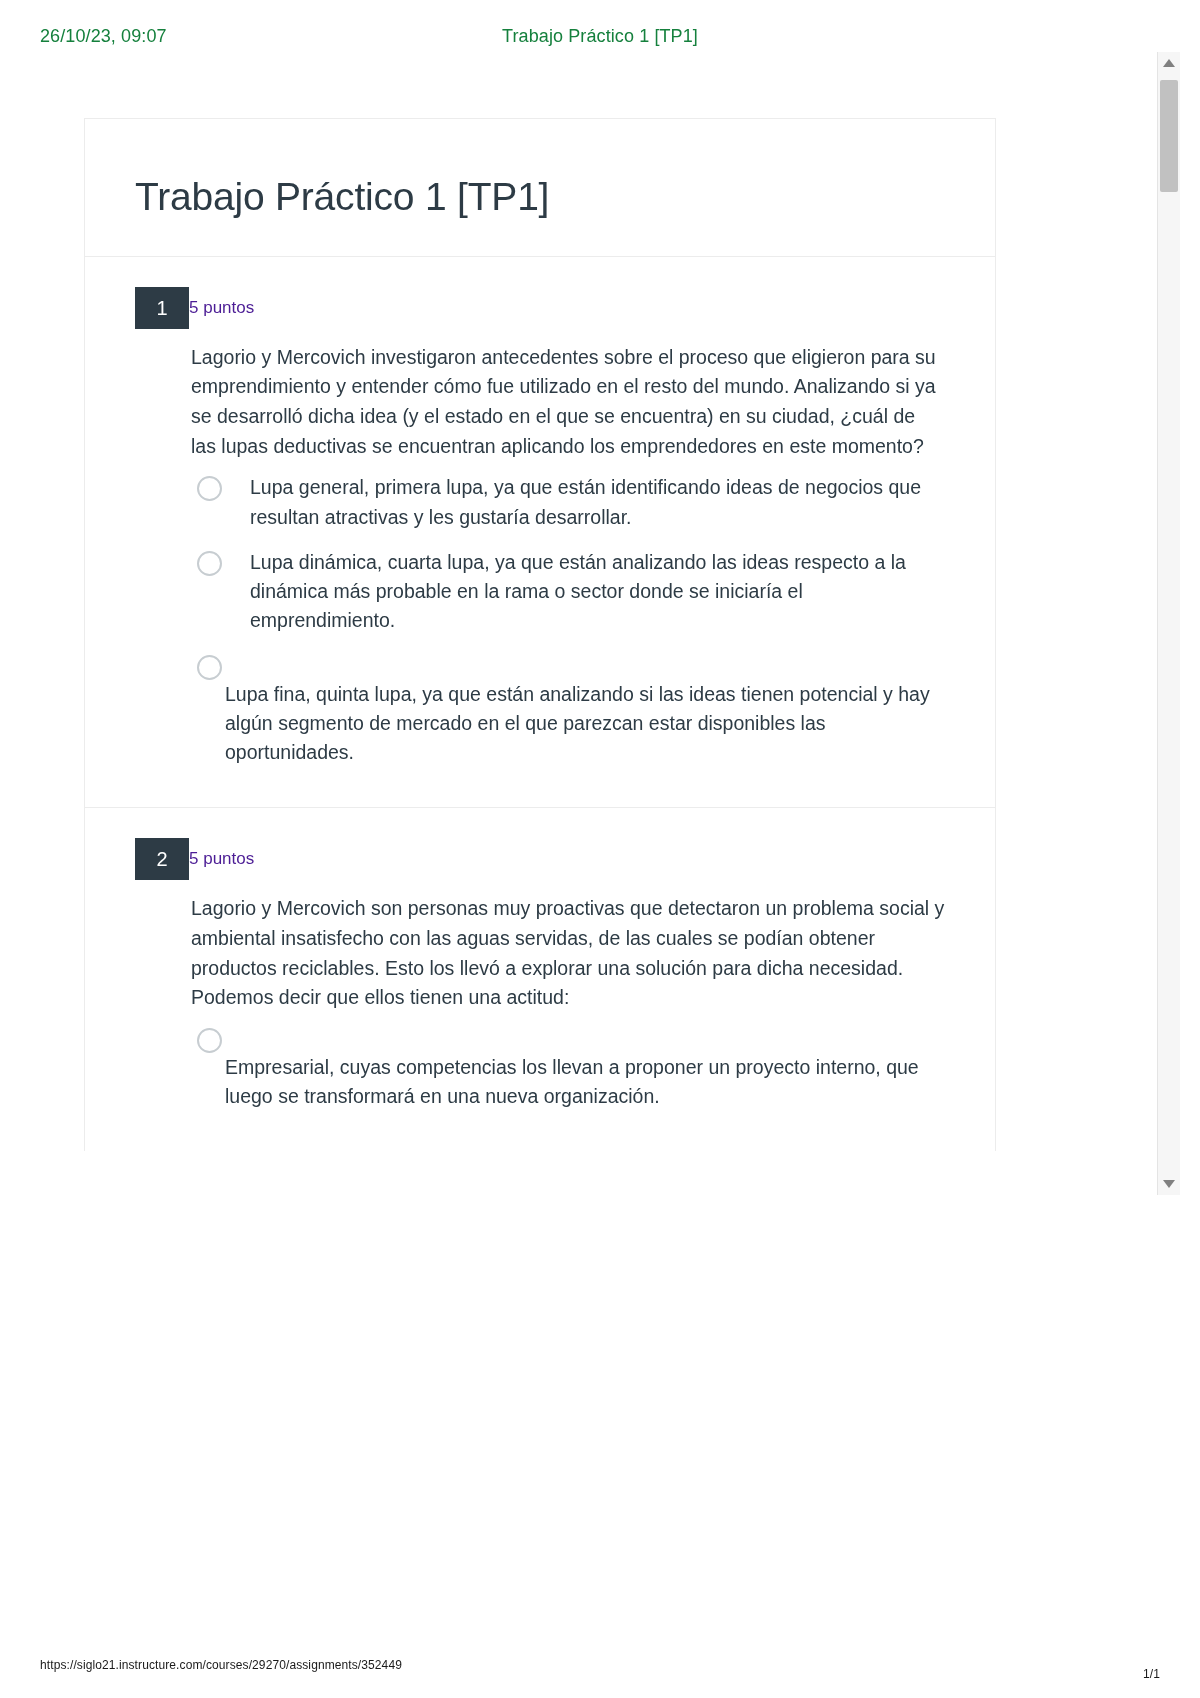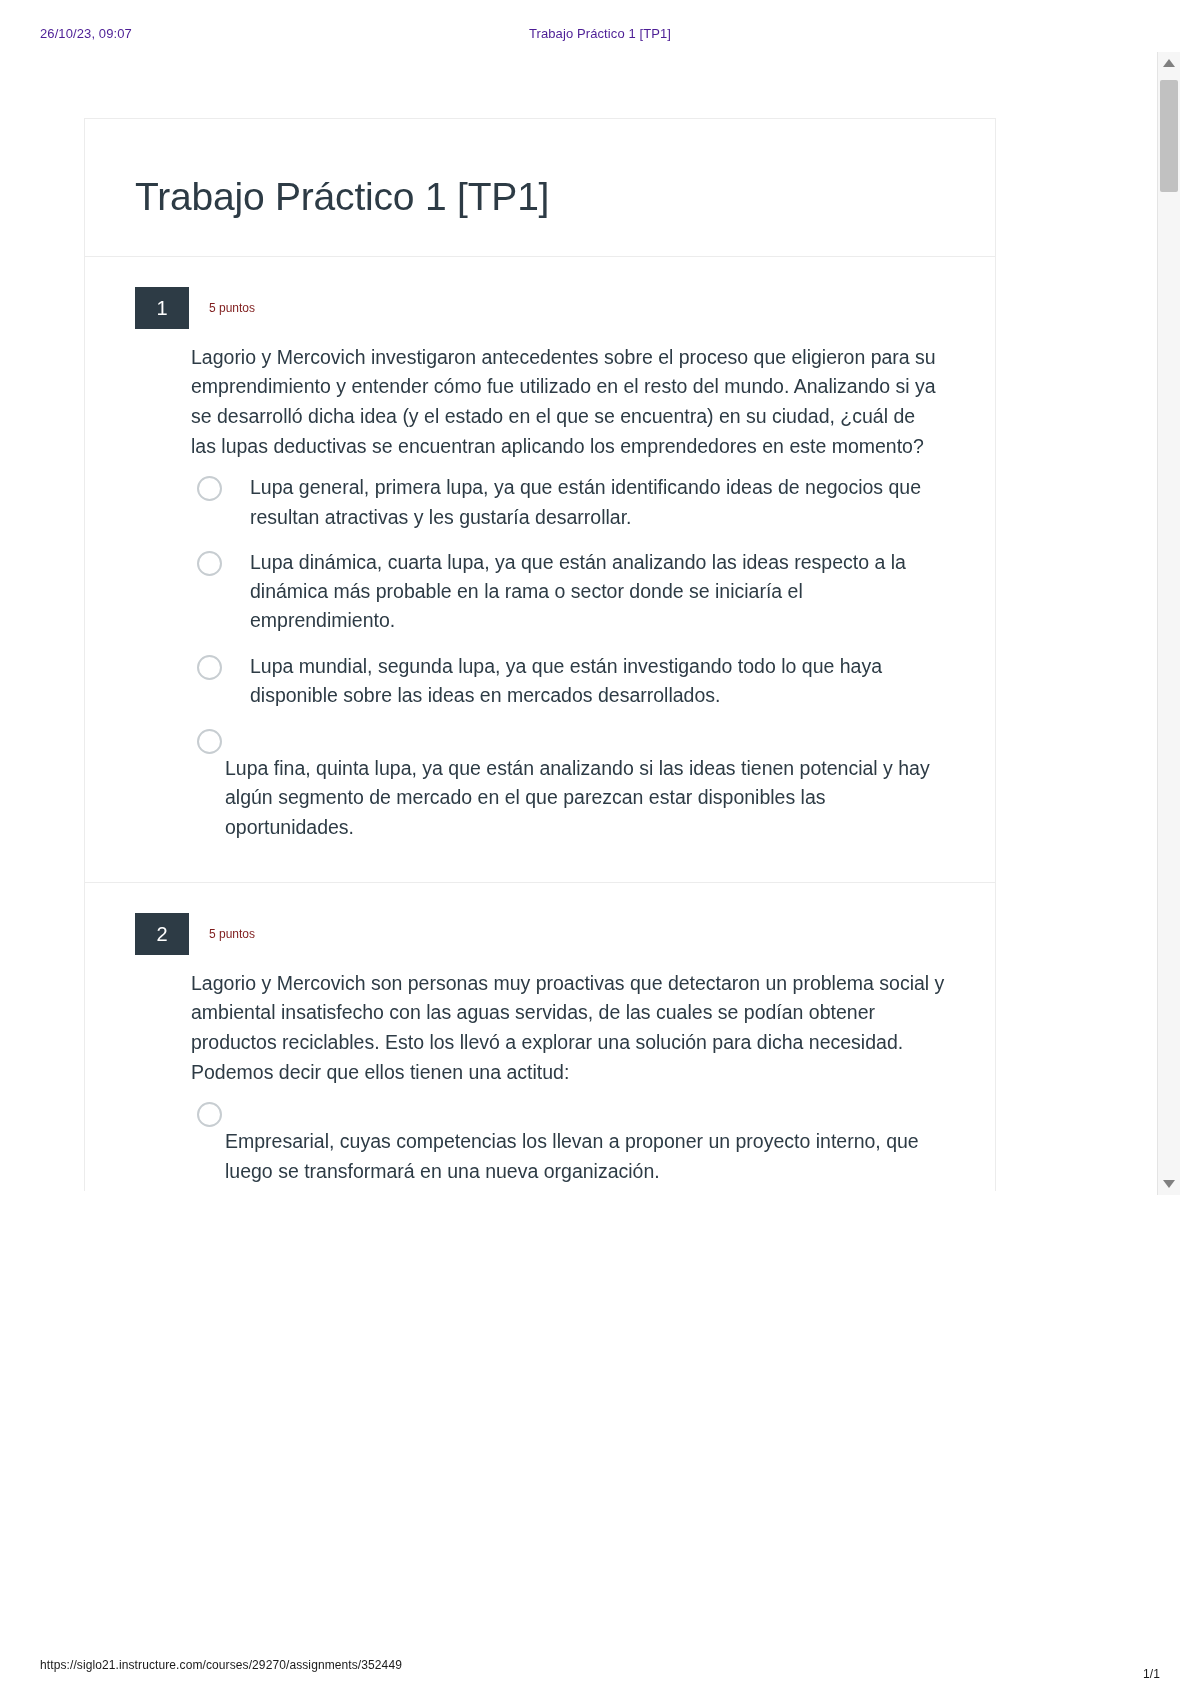--- a/index.html
+++ b/index.html
@@ -16,22 +16,22 @@
     overflow: hidden;
   }
 
   
   .print-header {
     position: absolute;
     top: 26px;
     left: 0;
     width: 1200px;
     height: 16px;
-    font-size: 13px;
-    color: #4c1d95;
+    font-size: 18px;
+    color: #15803d;
     font-family: "Liberation Sans", sans-serif;
   }
   .print-header .ph-date {
     position: absolute;
     left: 40px;
     top: 0;
     letter-spacing: 0.1px;
   }
   .print-header .ph-title {
     position: absolute;
@@ -119,24 +119,23 @@
     height: 42px;
     background: #2d3b45;
     color: #ffffff;
     font-size: 20px;
     line-height: 42px;
     text-align: center;
     font-weight: 400;
     flex: 0 0 auto;
   }
   .q-points {
-    margin-left: 20px;
-    font-size: 12px;
+    font-size: 17px;
     line-height: 42px;
-    color: #7f1d1d;
+    color: #4c1d95;
     font-weight: 400;
   }
 
   .q-stem {
     margin: 0 0 12px 56px;
     font-size: 19.5px;
     line-height: 1.52;
     color: #2d3b45;
     font-weight: 400;
   }
@@ -258,24 +257,20 @@
         <li class="answer">
           <span class="radio"></span>
           <span class="answer-text">Lupa general, primera lupa, ya que están identificando ideas de negocios que resultan atractivas y les gustaría desarrollar.</span>
         </li>
         <li class="answer">
           <span class="radio"></span>
           <span class="answer-text">Lupa dinámica, cuarta lupa, ya que están analizando las ideas respecto a la dinámica más probable en la rama o sector donde se iniciaría el emprendimiento.</span>
         </li>
         <li class="answer">
           <span class="radio"></span>
-          <span class="answer-text">Lupa mundial, segunda lupa, ya que están investigando todo lo que haya disponible sobre las ideas en mercados desarrollados.</span>
-        </li>
-        <li class="answer">
-          <span class="radio"></span>
           <span class="answer-text">Lupa fina, quinta lupa, ya que están analizando si las ideas tienen potencial y hay algún segmento de mercado en el que parezcan estar disponibles las oportunidades.</span>
         </li>
       </ul>
     </div>
 
     <div class="question">
       <div class="q-head">
         <div class="q-badge">2</div>
         <div class="q-points">5 puntos</div>
       </div>

